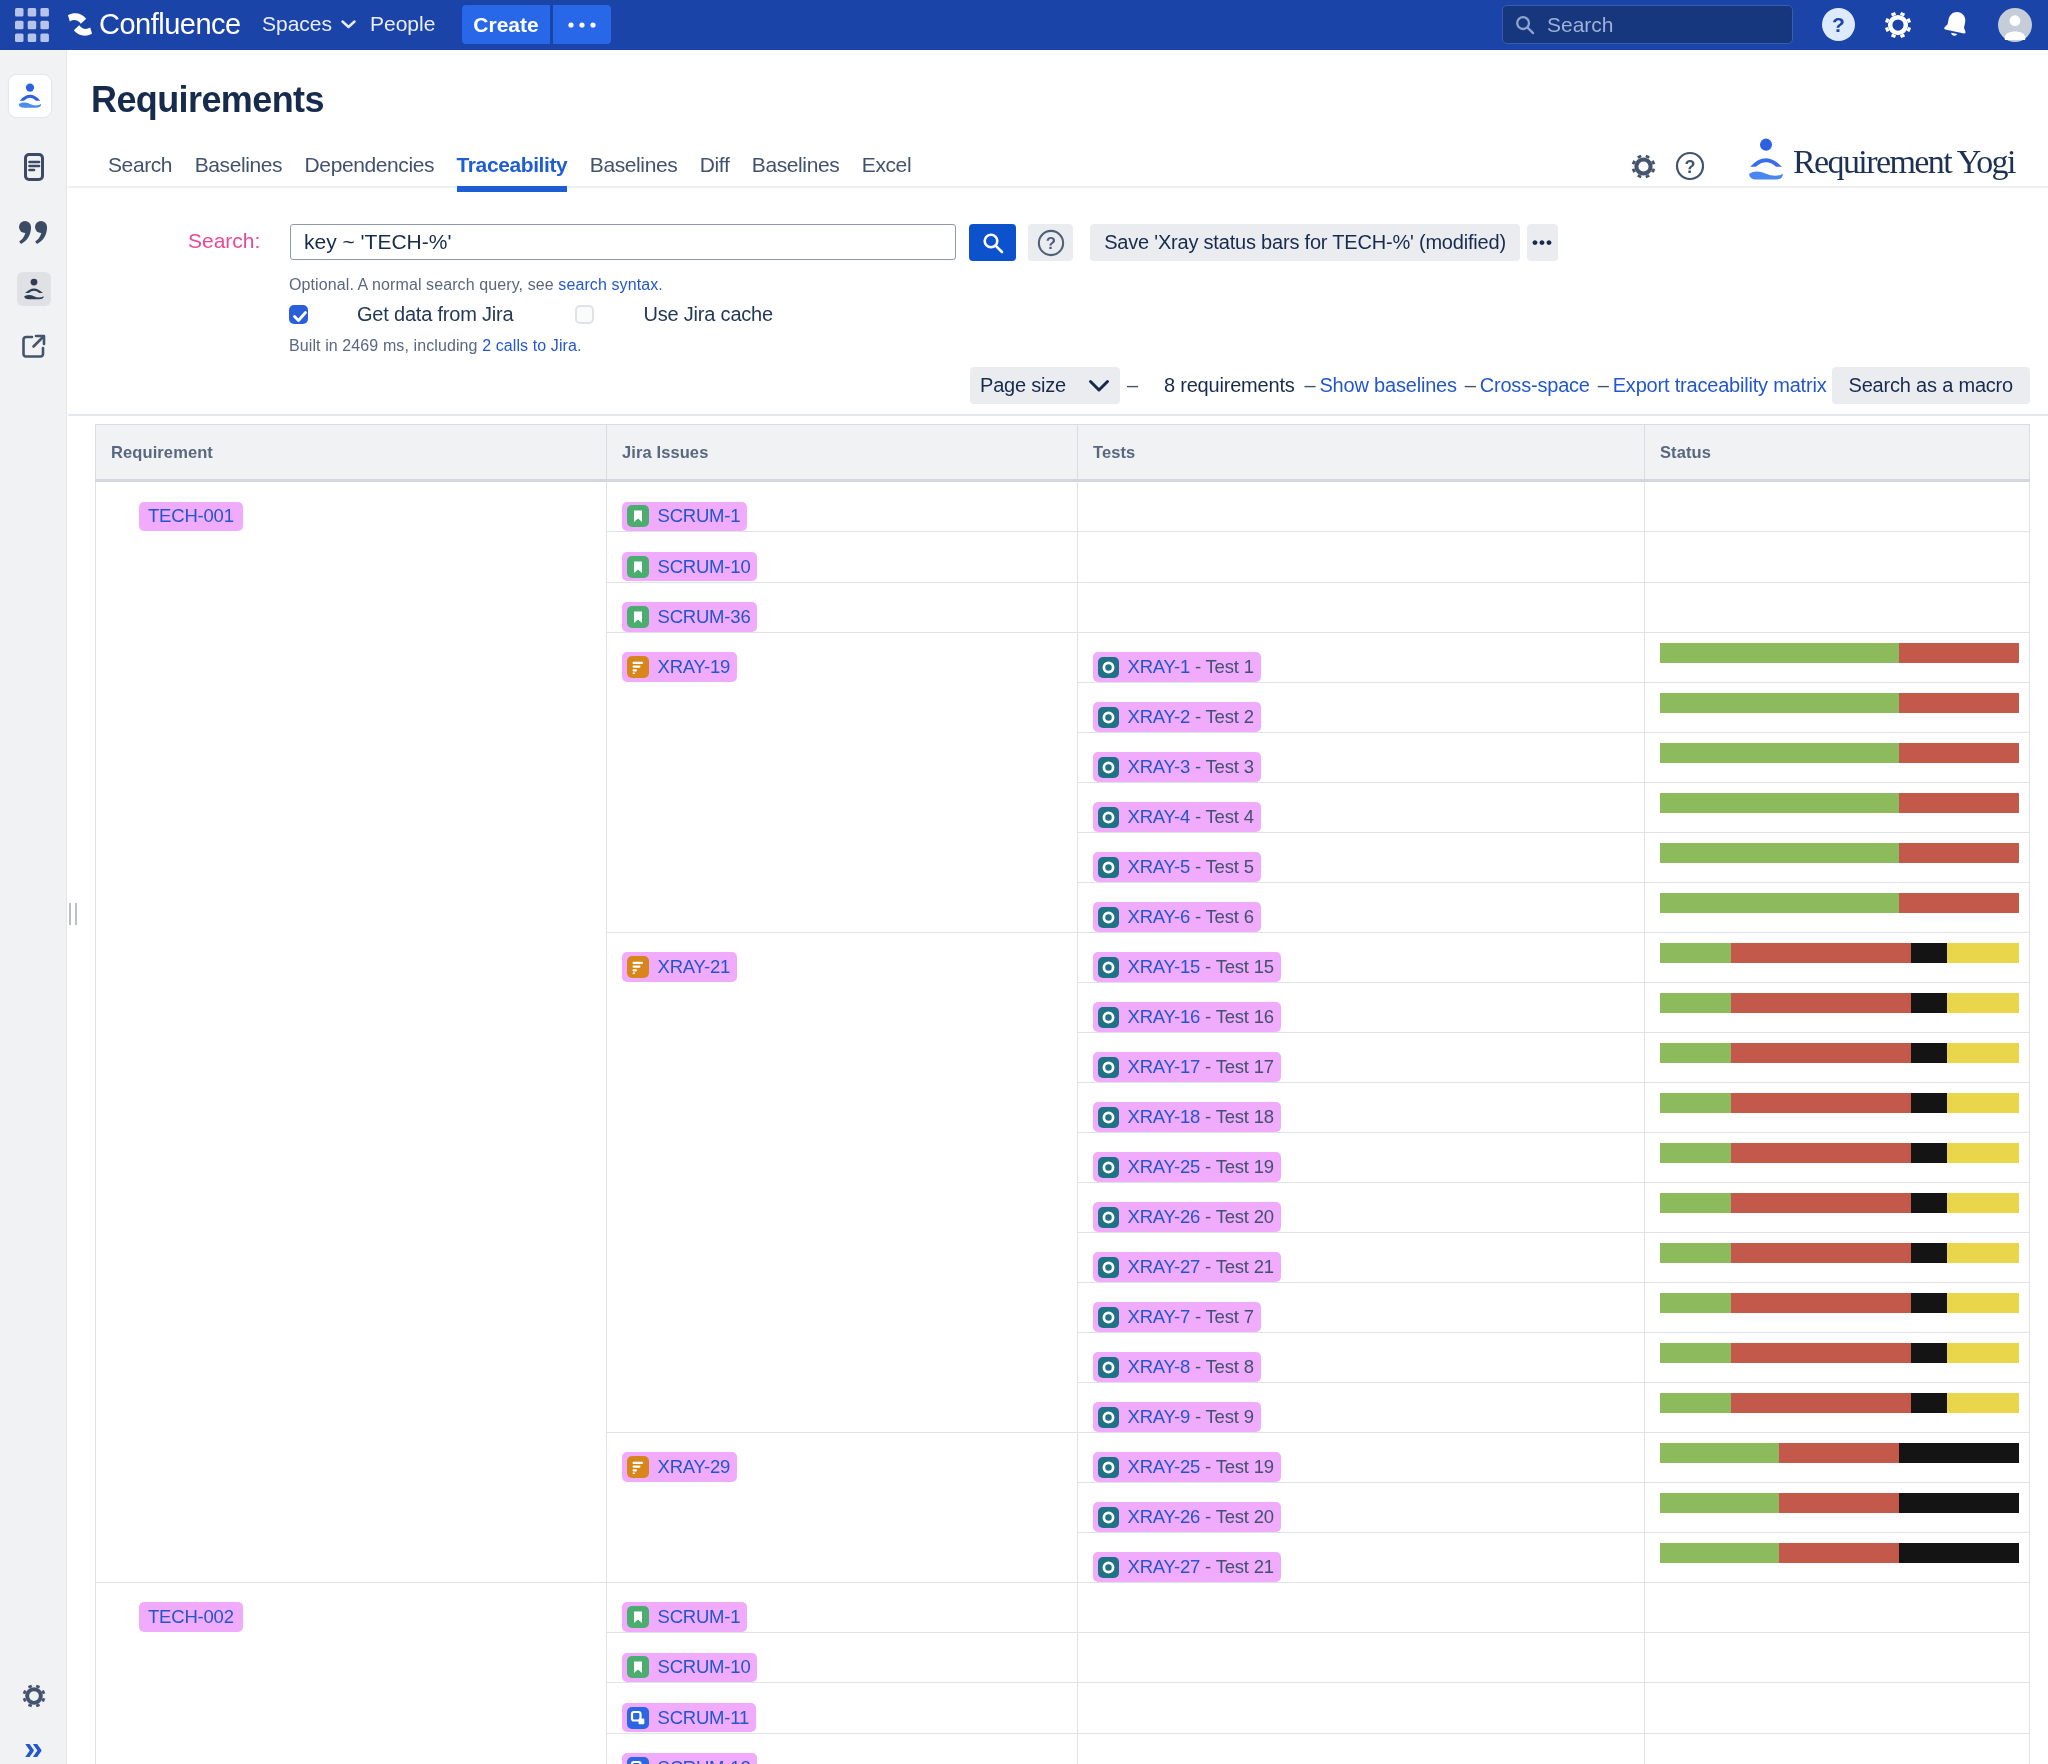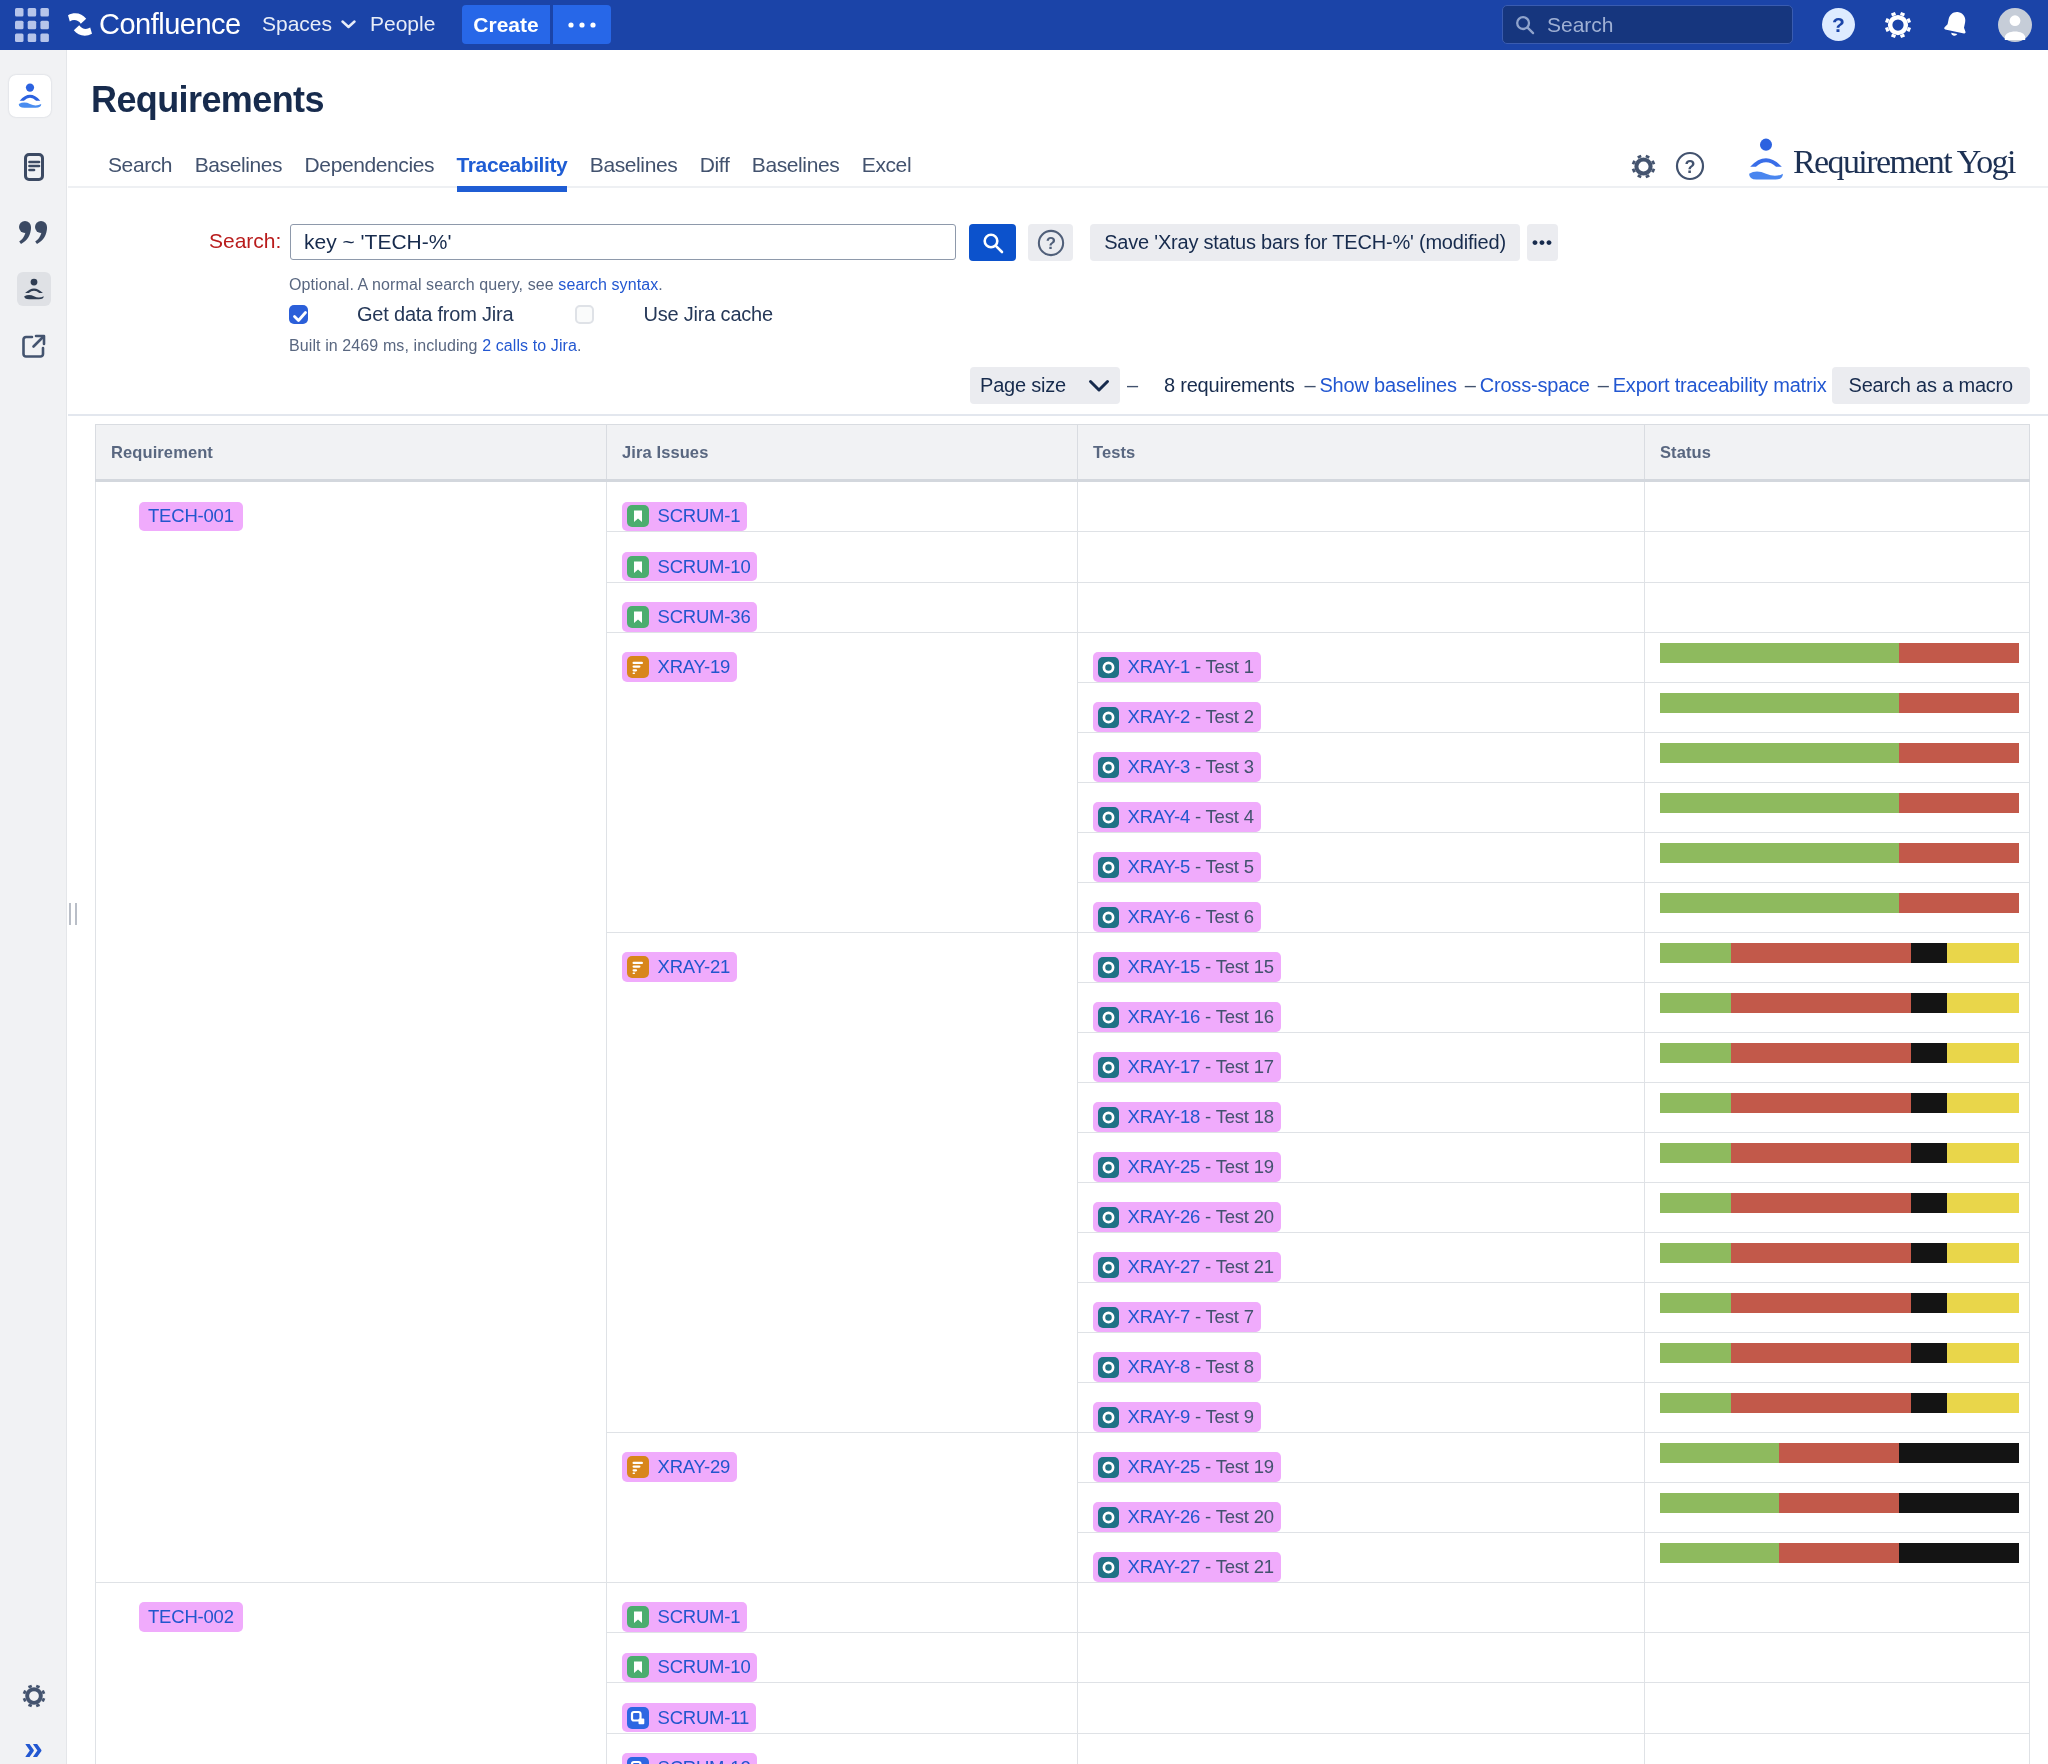--- a/index.html
+++ b/index.html
@@ -25,21 +25,21 @@
 
 .title { position:absolute; left:91px; top:79px; font-size:36px; font-weight:700; color:#172b4d; letter-spacing:-0.6px; }
 .tabs { position:absolute; left:68px; top:148px; width:1980px; height:40px; border-bottom:2px solid #eef0f3; }
 .tabrow { position:absolute; left:40px; top:5px; display:flex; }
 .tab { font-size:21px; color:#42526e; margin-right:22.5px; padding-bottom:9px; letter-spacing:-0.4px; }
 .tab.active { color:#1f5dd4; font-weight:700; border-bottom:6px solid #1f5dd4; margin-bottom:-4px; }
 .hdr-right { position:absolute; top:0; left:0; }
 .hdr-right > * { position:absolute; }
 .ry-text { font-family:"Liberation Serif", serif; font-size:34px; color:#1d3154; letter-spacing:-1.6px; white-space:nowrap; }
 
-.s-label { position:absolute; left:209px; top:229px; width:68px; font-size:21px; color:#b91c1c; }
+.s-label { position:absolute; left:188px; top:229px; width:68px; font-size:21px; color:#ec4899; }
 .s-input { position:absolute; left:290px; top:224px; width:666px; height:36px; border:1.5px solid #8e99ab; border-radius:3px; background:#fff; font-size:21px; color:#172b4d; display:flex; align-items:center; padding-left:13px; }
 .btn { background:#ebecf0; border-radius:4px; color:#172b4d; display:flex; align-items:center; justify-content:center; }
 .s-btn { position:absolute; left:969px; top:224px; width:47px; height:37px; background:#0c52cc; border-radius:4px; display:flex; align-items:center; justify-content:center; }
 .h-btn { position:absolute; left:1028px; top:224px; width:45px; height:37px; }
 .save-btn { position:absolute; left:1090px; top:224px; width:430px; height:37px; font-size:20px; white-space:nowrap; letter-spacing:-0.2px; }
 .dots-btn { position:absolute; left:1527px; top:224px; width:31px; height:37px; font-size:17px; letter-spacing:1px; font-weight:700; }
 .s-helper { position:absolute; left:289px; top:276px; font-size:16px; color:#596780; letter-spacing:0.1px; }
 .s-helper a, .blue { color:#2257d1; }
 .cb-row { position:absolute; left:289px; top:303px; display:flex; align-items:center; font-size:20px; color:#253858; letter-spacing:-0.2px;gap:40px; }
 .cbx { width:19px; height:19px; border-radius:5px; margin-right:9px; }

